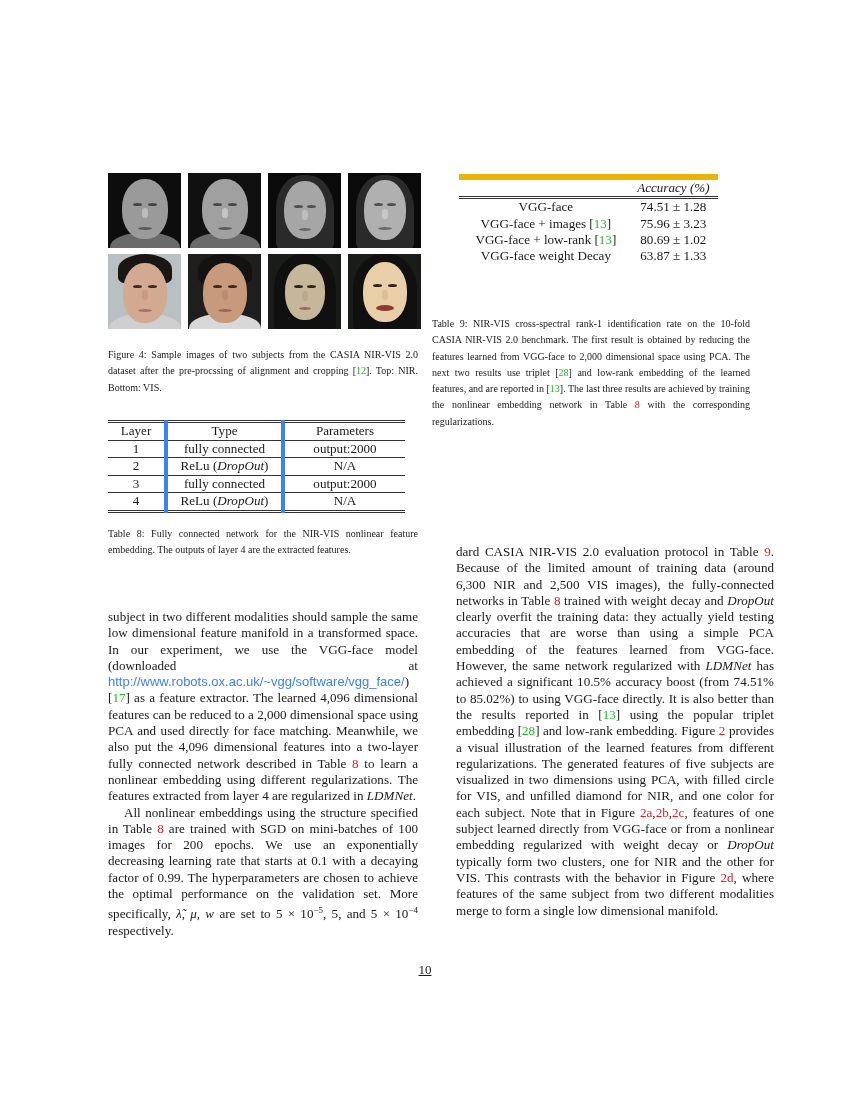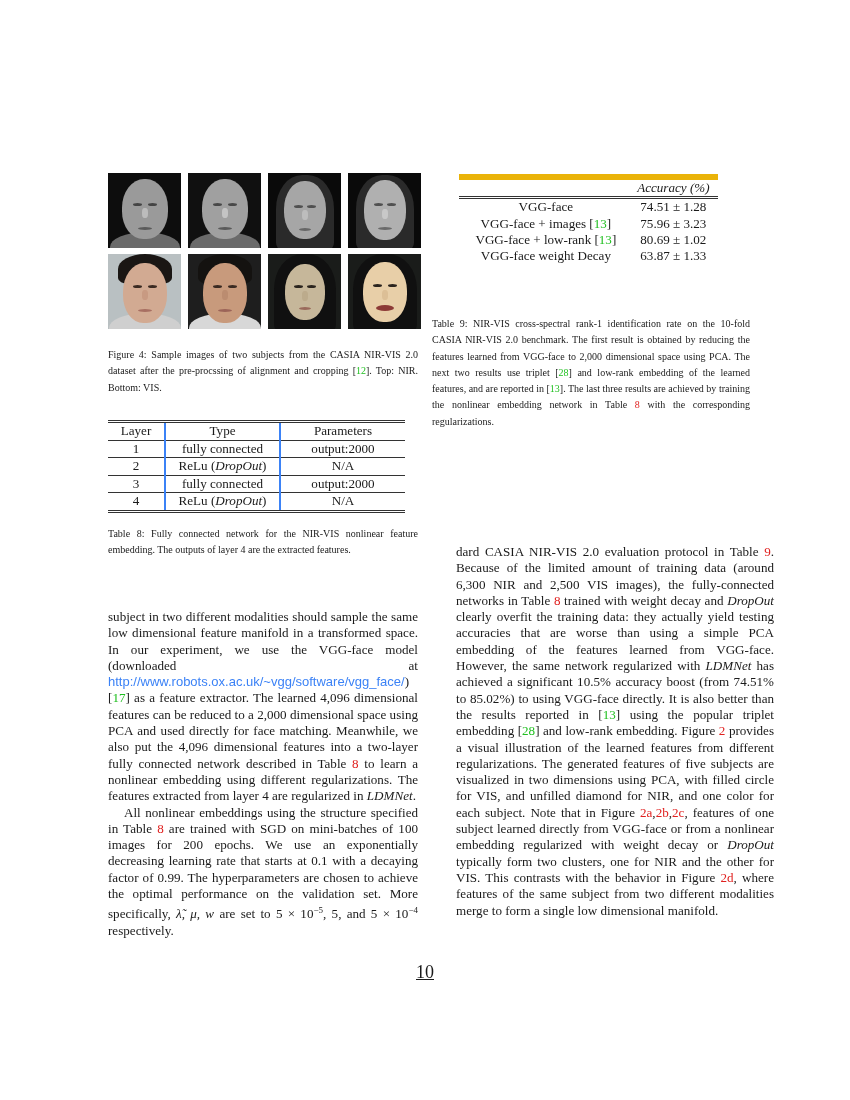--- a/index.html
+++ b/index.html
@@ -23,32 +23,32 @@
     .face .hair { position: absolute; left: 50%; transform: translateX(-50%); }
     .face .eye { position: absolute; width: 9px; height: 3px; border-radius: 50%; }
     .face .mouth { position: absolute; left: 50%; transform: translateX(-50%); height: 3px; border-radius: 50%; }
     .face .nose { position: absolute; left: 50%; transform: translateX(-50%); width: 6px; height: 10px; border-radius: 40%; }
     .face .shoulder { position: absolute; left: 50%; transform: translateX(-50%); bottom: -14px; border-radius: 50% 50% 0 0; }
 
     
     table { border-collapse: collapse; font-size: 13.1px; }
     .t8 { left: 108px; top: 420px; width: 297px; }
     .t8 td, .t8 th { font-weight: normal; text-align: center; padding: 0 4px; height: 16.5px; line-height: 16px; }
-    .t8 .b-left { border-left: 2px solid #3b82f6; }
+    .t8 .b-left { border-left: 4px solid #3b82f6; }
     .t8 tr.hr td, .t8 tr.hr th { border-bottom: 1px solid #333; }
     .dbl { border-top: 3px double #333; }
     .dblb { border-bottom: 3px double #333; }
 
     .t9 { left: 459px; top: 174px; width: 259px; }
     .t9 td, .t9 th { font-weight: normal; padding: 0 4px; height: 16.3px; line-height: 16px; }
     .t9 td.lbl { text-align: center; padding-left: 8px; }
     .t9 td.val, .t9 th.val { text-align: center; }
     .bold { font-weight: bold; }
 
-    .pagenum { left: 405px; top: 962px; width: 40px; text-align: center; font-size: 18px; text-decoration: underline; }
+    .pagenum { left: 405px; top: 962px; width: 40px; text-align: center; font-size: 13px; text-decoration: underline; }
   </style>
 </head>
 <body>
 
 <div class="abs faces">
 
   <div class="face" style="background:#0d0d0d;">
     <div class="shoulder" style="width:70px;height:30px;background:#6a6a6a;"></div>
     <div class="head" style="top:6px;width:46px;height:60px;background:#9a9a9a;"></div>
     <div class="eye" style="left:25px;top:30px;background:#444;"></div>

